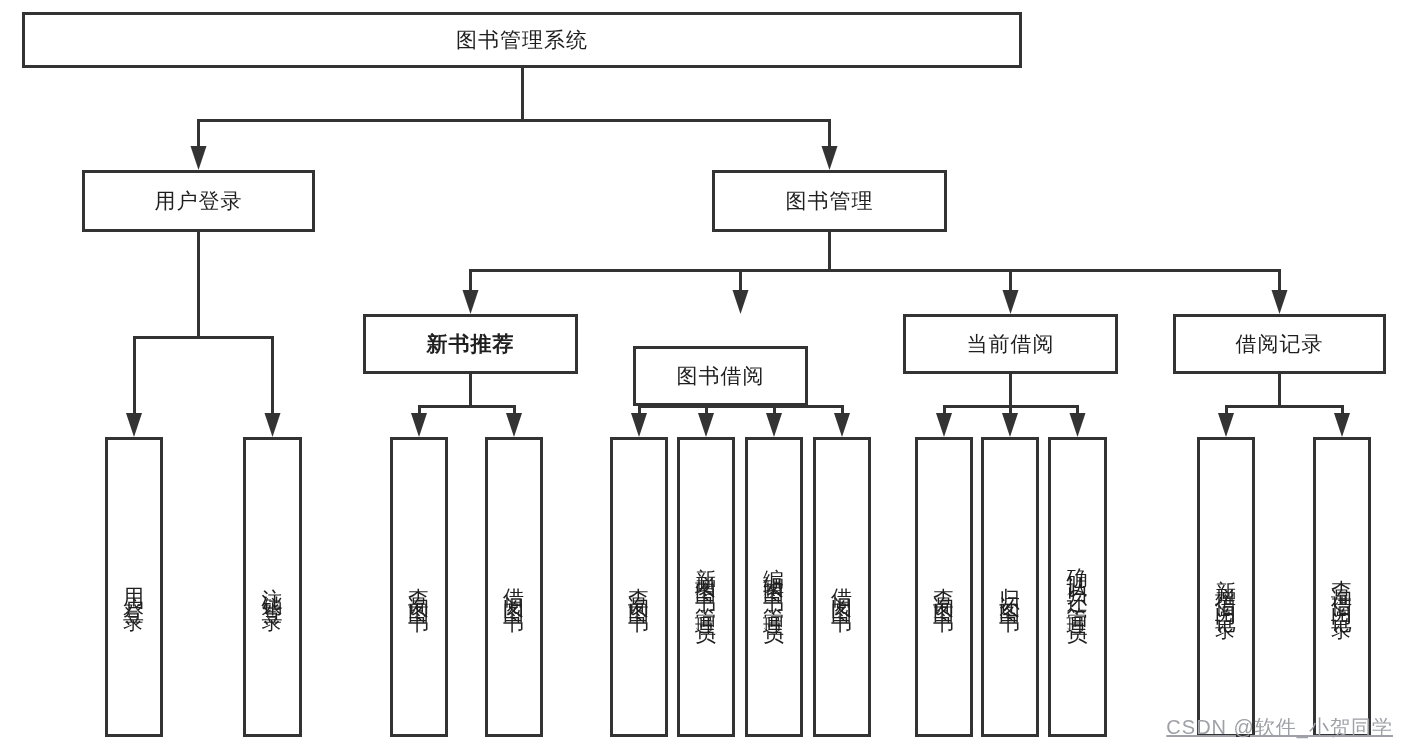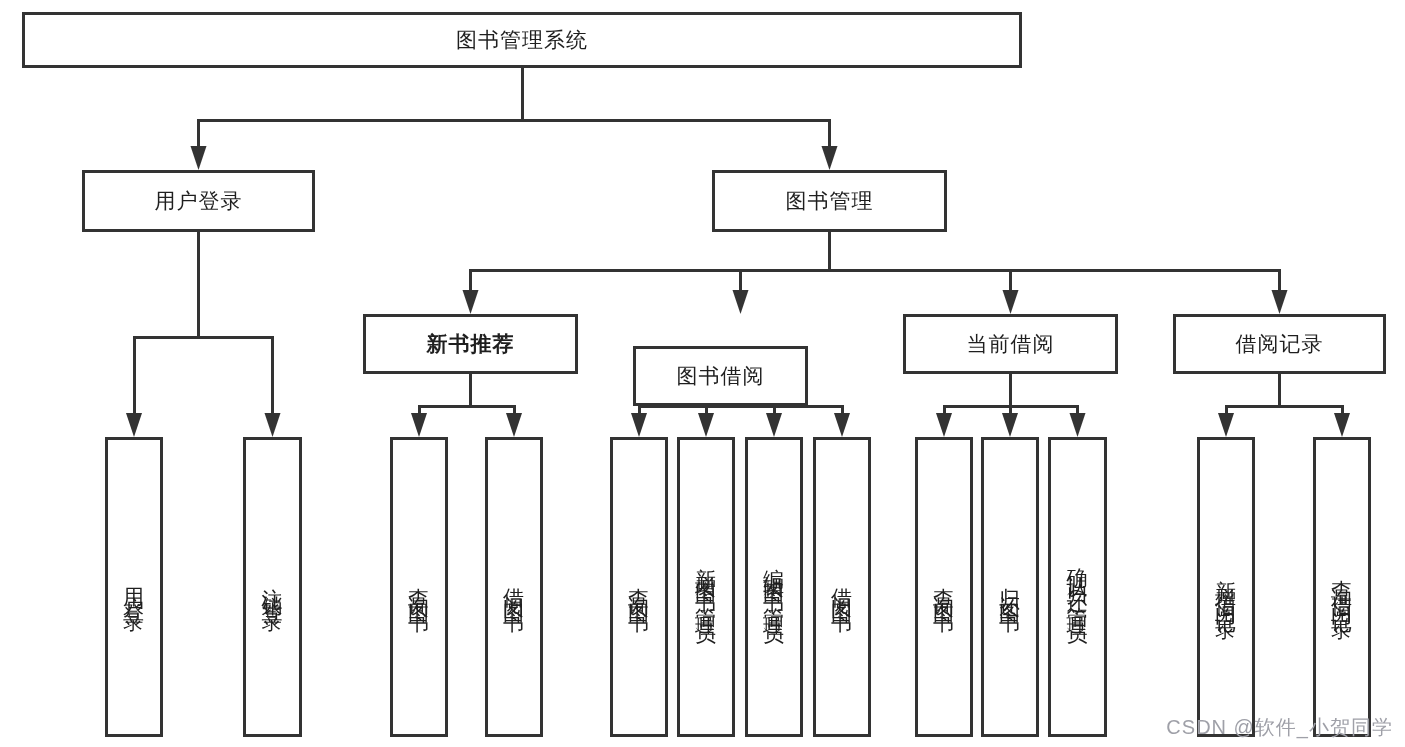--- a/index.html
+++ b/index.html
@@ -31,20 +31,21 @@
     letter-spacing:8px;
     white-space:normal;
   }
   .watermark{
     position:absolute;
     right:12px;bottom:6px;
     font-size:20px;
     letter-spacing:1px;
     color:#9fa0a8;
     z-index:5;
+    text-decoration:underline;
   }
 </style>
 </head>
 <body>
 
 <div class="stage">
   <svg class="connector-layer" width="1405" height="747" viewBox="0 0 1405 747" xmlns="http://www.w3.org/2000/svg">
       <line x1="522" y1="68" x2="522" y2="120" stroke="#333333" stroke-width="3" shape-rendering="crispEdges"></line>
       <line x1="197" y1="120" x2="831" y2="120" stroke="#333333" stroke-width="3" shape-rendering="crispEdges"></line>
       <line x1="198.5" y1="120" x2="198.5" y2="150" stroke="#333333" stroke-width="3" shape-rendering="crispEdges"></line>

